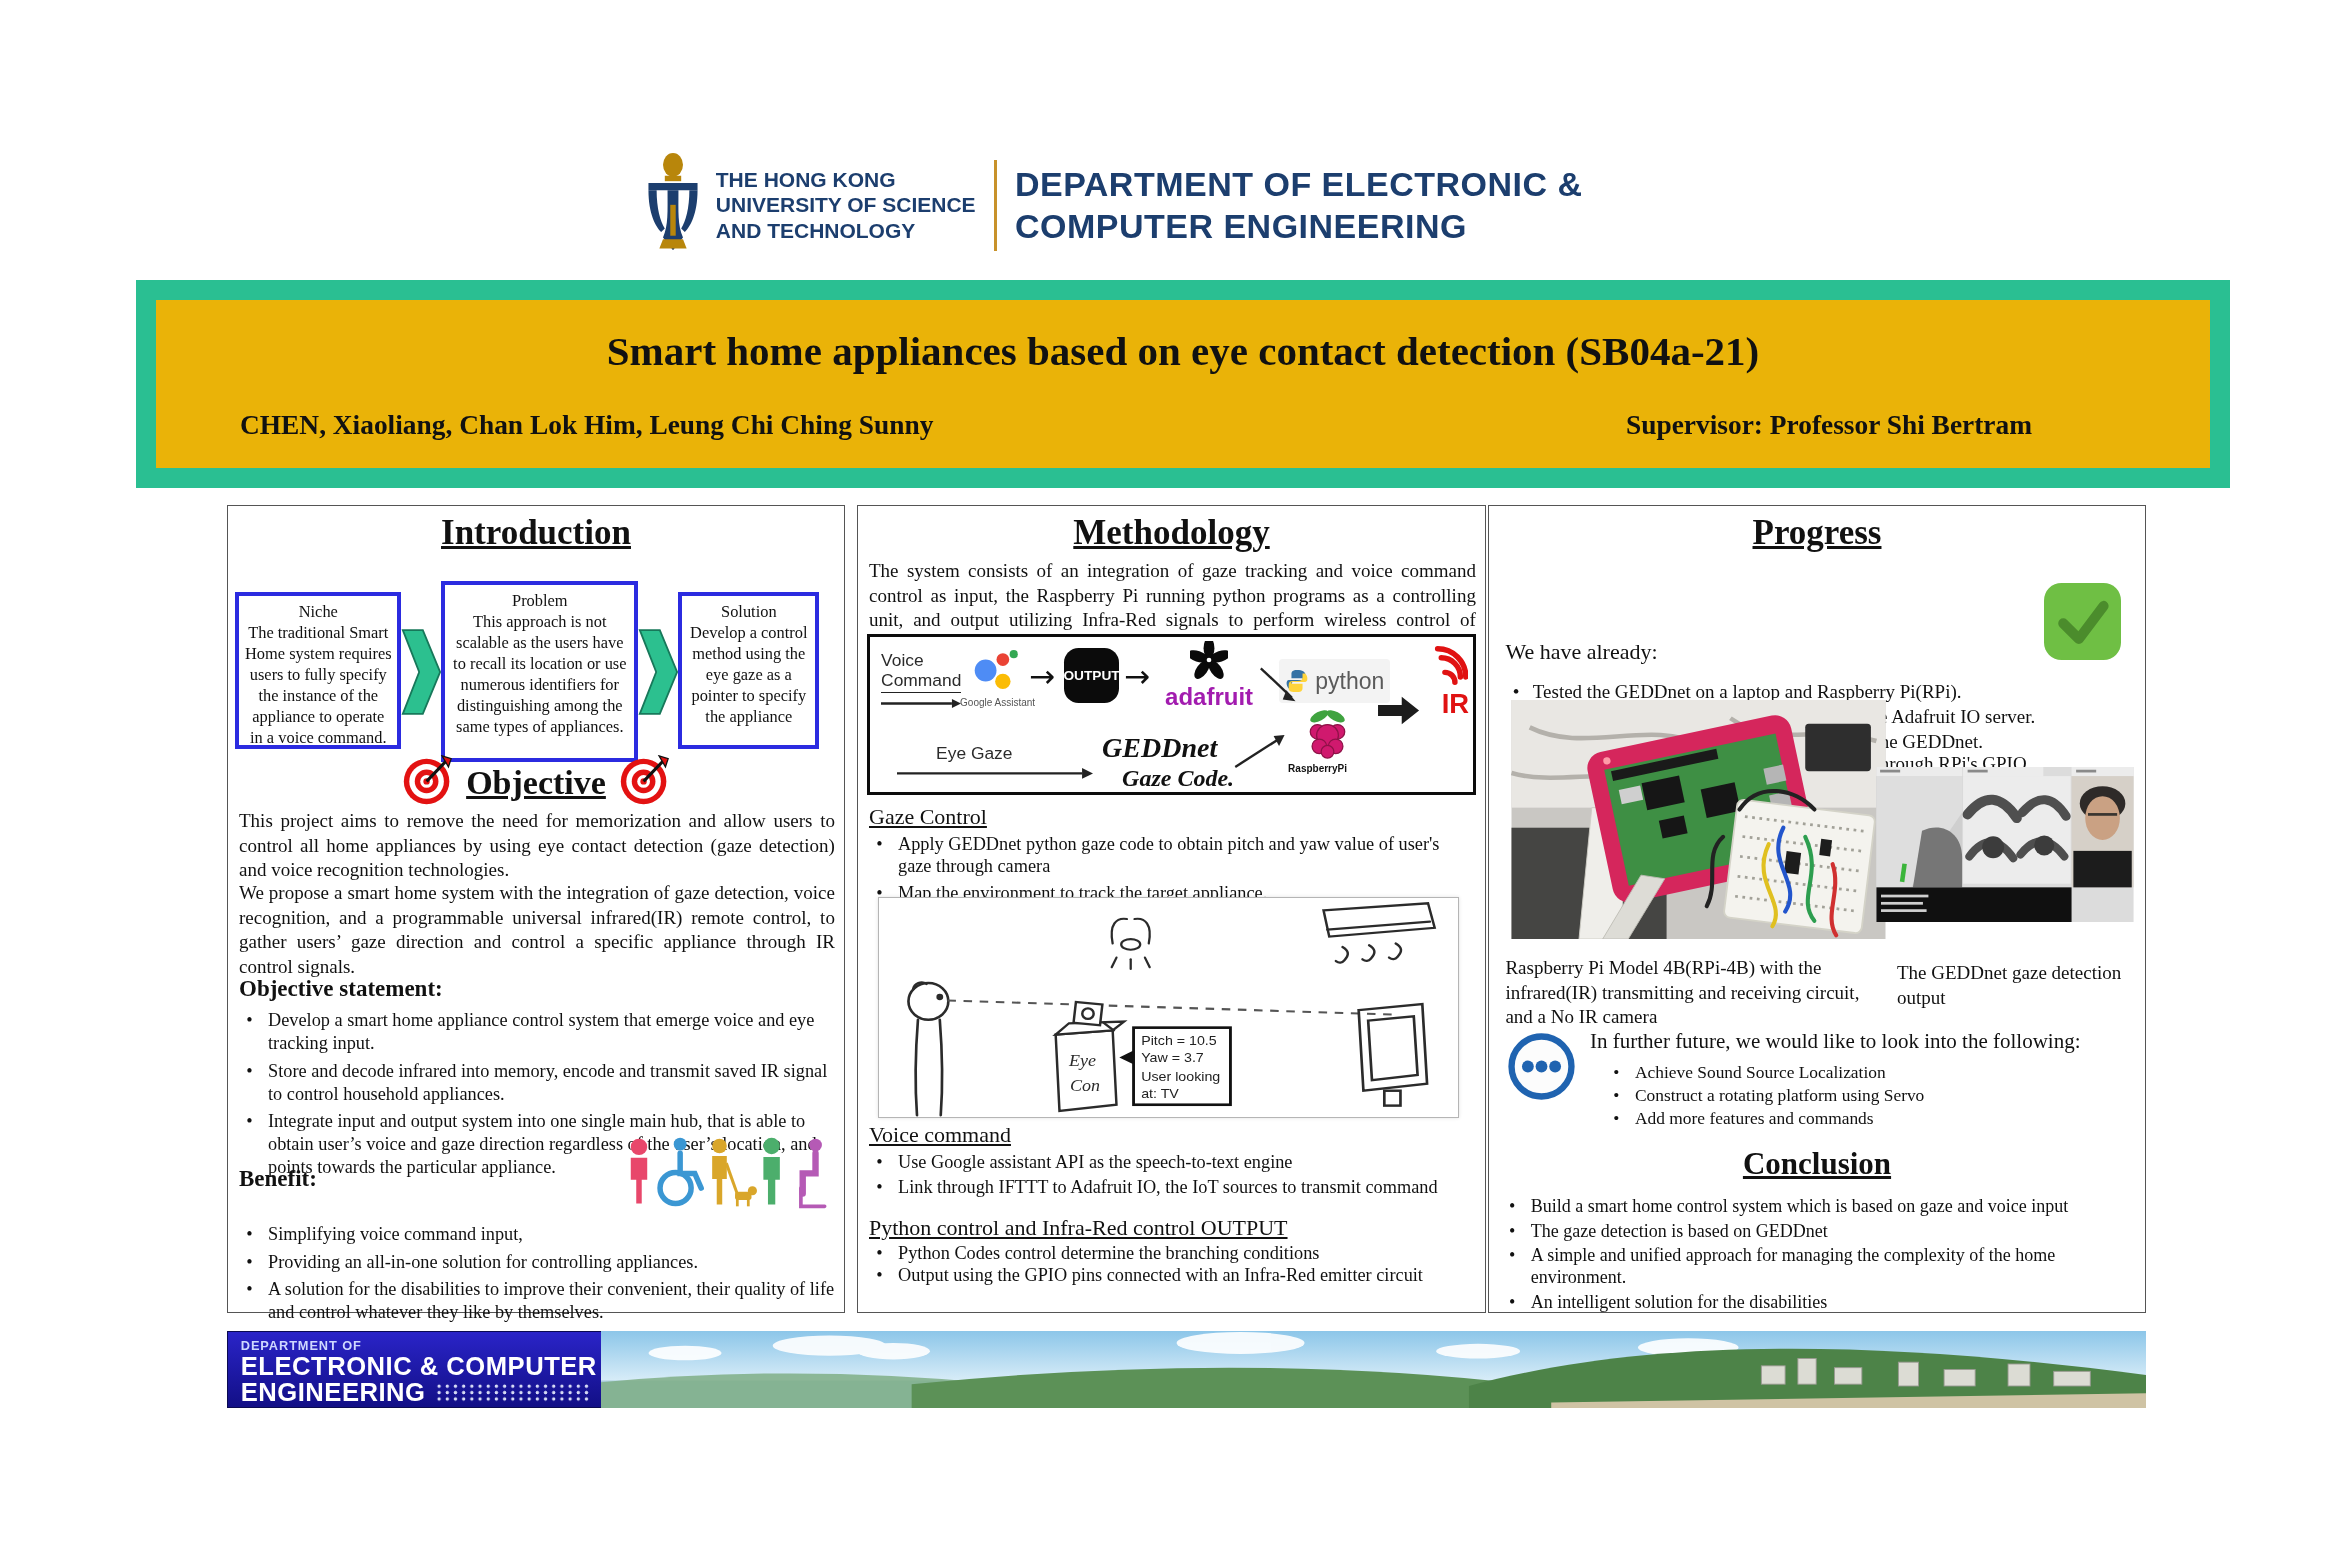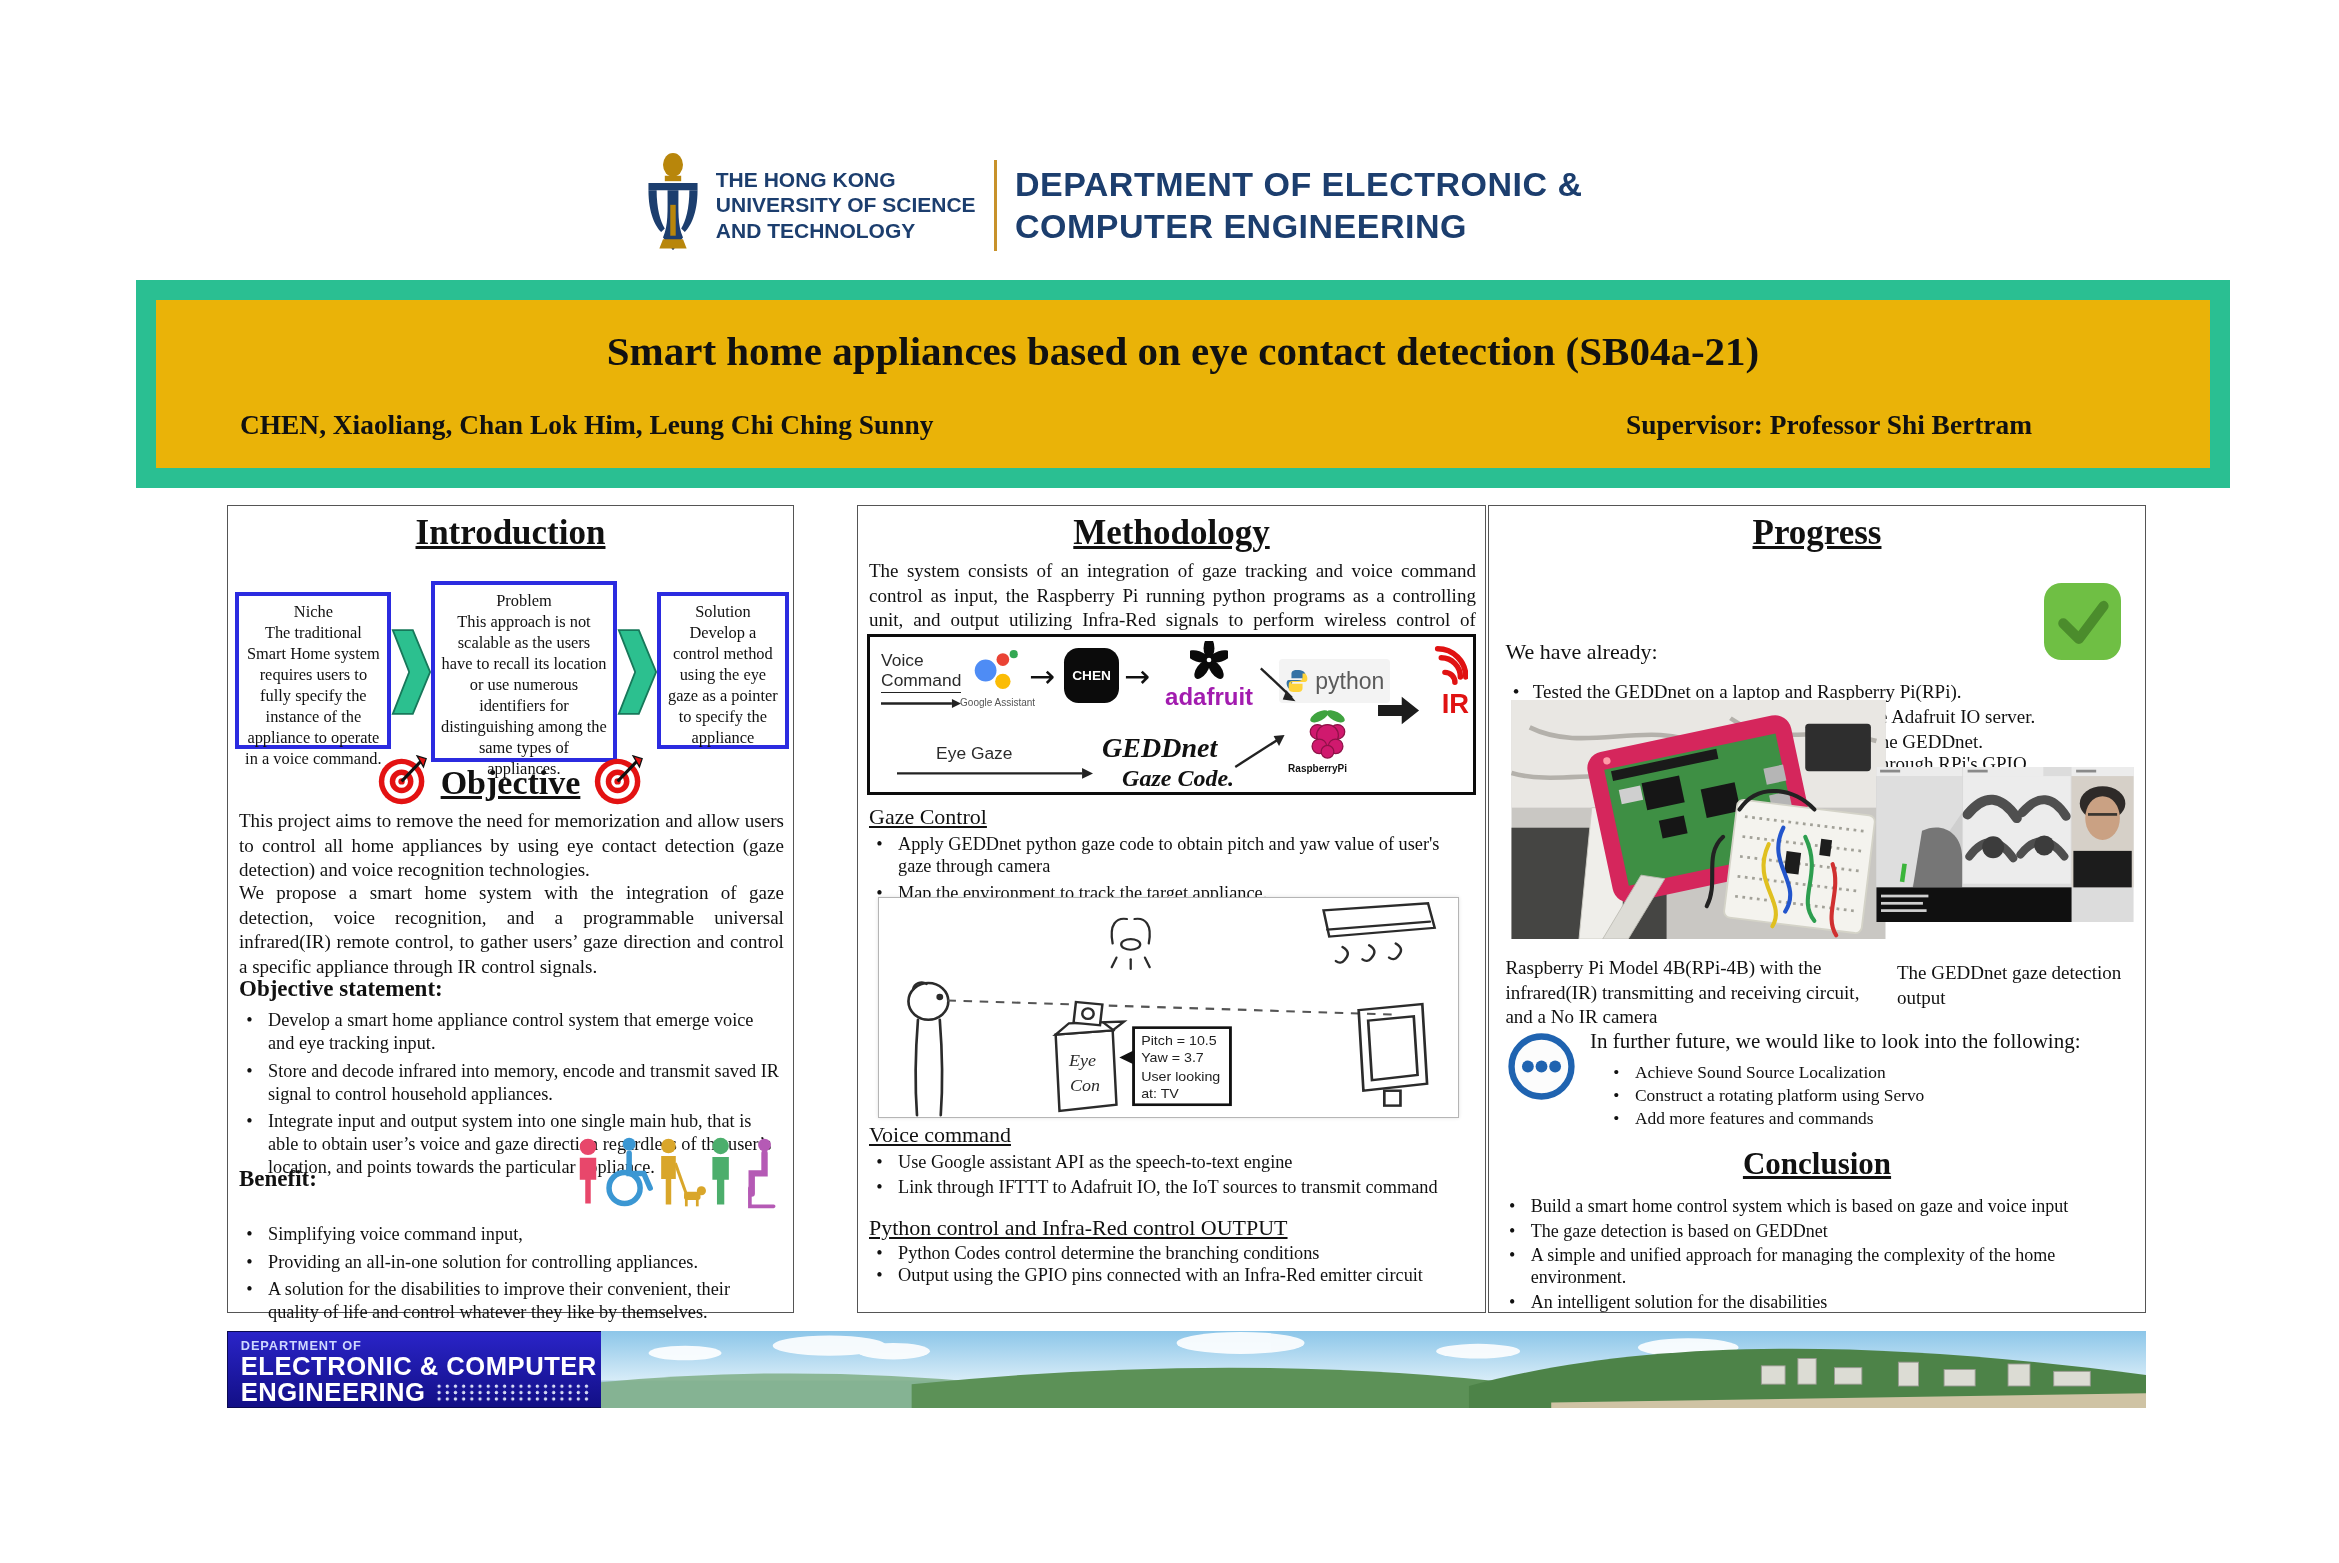--- a/index.html
+++ b/index.html
@@ -17,21 +17,21 @@
   
   .banner{position:absolute;left:136px;top:280px;width:2094px;height:208px;background:#2abf92;}
   .banner-inner{position:absolute;left:20px;right:20px;top:20px;bottom:20px;background:#eab308;}
   .poster-title{position:absolute;left:0;right:0;top:27.4px;text-align:center;
                 font-size:41px;font-weight:bold;}
   .authors{position:absolute;left:84px;bottom:27.4px;font-size:27.4px;font-weight:bold;}
   .supervisor{position:absolute;right:178px;bottom:27.4px;font-size:27.4px;font-weight:bold;}
 
   
   .col{position:absolute;top:505px;height:808px;background:#fff;border:1.8px solid #555;box-sizing:border-box;}
-  .col1{left:227px;width:567px;}
+  .col1{left:227px;width:618px;}
   .col2{left:857px;width:629px;}
   .col3{left:1488px;width:658px;}
   .h1col{position:absolute;left:0;right:0;top:7.3px;text-align:center;font-size:35px;font-weight:bold;
          text-decoration:underline;}
 
   
   .flow{position:absolute;left:7.3px;right:3.7px;top:71px;display:flex;}
   .fbox{border:4.6px solid #2b2be0;background:#fff;text-align:center;font-size:16.4px;line-height:1.28;
         padding:5.5px 5.5px;box-sizing:border-box;}
   .fbox1{width:166px;height:157px;margin-top:14.6px;}
@@ -253,21 +253,21 @@
         <svg width="51" height="49" viewBox="0 0 56 54">
           <circle cx="16" cy="27" r="12" fill="#4e8cf5"></circle>
             <circle cx="35" cy="15" r="7" fill="#ea4335"></circle>
           <circle cx="47" cy="9" r="4.5" fill="#34a853"></circle>
             <circle cx="35" cy="39" r="8.5" fill="#fbbc05"></circle>
         </svg>
       </span>
       <div class="dg dg-small" style="left:84px;top:60px;width:87px;">Google Assistant</div>
       <span class="dg uniarrow" style="left:159px;top:24px;">→</span>
       <div class="dg ifttt-box" style="left:194px;top:11px;">
-        <span>CHEN</span>
+        <span>OUTPUT</span>
       </div>
       <span class="dg uniarrow" style="left:254px;top:24px;">→</span>
       <div class="dg" style="left:285px;top:3.7px;width:108px;text-align:center;">
         <svg width="38" height="38" viewBox="0 0 42 42">
           <g fill="#0a0a0a">
             <ellipse cx="21" cy="8" rx="6" ry="12"></ellipse>
             <ellipse cx="21" cy="8" rx="6" ry="12" transform="rotate(72 21 21)"></ellipse>
             <ellipse cx="21" cy="8" rx="6" ry="12" transform="rotate(144 21 21)"></ellipse>
             <ellipse cx="21" cy="8" rx="6" ry="12" transform="rotate(216 21 21)"></ellipse>
             <ellipse cx="21" cy="8" rx="6" ry="12" transform="rotate(288 21 21)"></ellipse>

